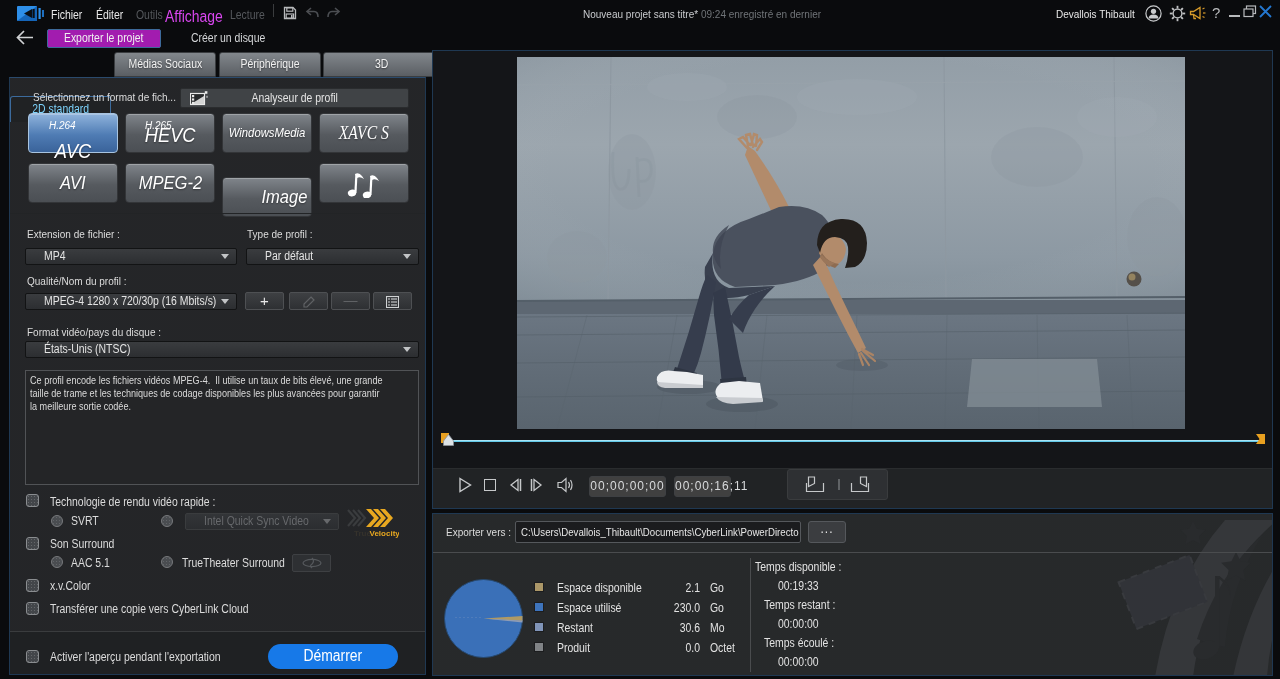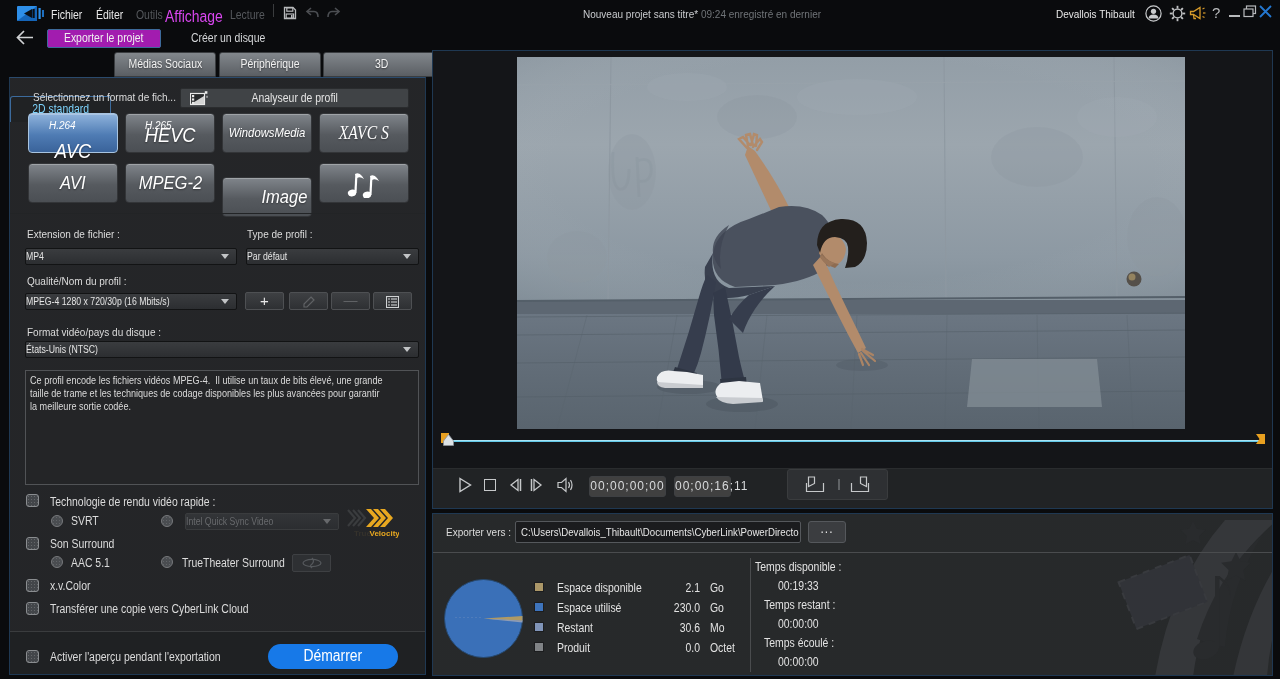--- a/index.html
+++ b/index.html
@@ -4,22 +4,22 @@
 <style>
   * { margin:0; padding:0; box-sizing:border-box; }
   html,body { width:1280px; height:679px; background:#0a0b0d; overflow:hidden;
     font-family:"Liberation Sans", sans-serif; }
   .abs { position:absolute; }
   body { position:relative; }
   .lbl { color:#dcdcdc; font-size:11.5px; transform:scaleX(0.87); transform-origin:0 50%; white-space:nowrap; }
   .sx { display:inline-block; transform:scaleX(0.87); transform-origin:50% 50%; white-space:nowrap; }
   .sxl { display:inline-block; transform:scaleX(0.87); transform-origin:0 50%; white-space:nowrap; }
   .dd { position:absolute; height:17px; background:linear-gradient(#3a3c3f,#2c2e31);
-    border:1px solid #121314; border-radius:2px; color:#e4e4e4; font-size:10px;
-    line-height:15px; padding-left:0; }
+    border:1px solid #121314; border-radius:2px; color:#e4e4e4; font-size:12px;
+    line-height:15px; padding-left:18px; }
   .dd .arr { position:absolute; right:7px; top:5px; width:0; height:0;
     border-left:4px solid transparent; border-right:4px solid transparent;
     border-top:5px solid #c2c4c6; }
   .cb { position:absolute; width:13px; height:13px; border:1px solid #8a8d90;
     border-radius:3px; background:#43464a;
     background-image:radial-gradient(rgba(160,164,168,0.35) 0.7px, transparent 0.8px); background-size:3px 3px; }
   .rad { position:absolute; width:12px; height:12px; border:1px solid #77797c;
     border-radius:50%; background:#4a4d51;
     background-image:radial-gradient(rgba(150,154,158,0.3) 0.7px, transparent 0.8px); background-size:3px 3px; }
 </style>

